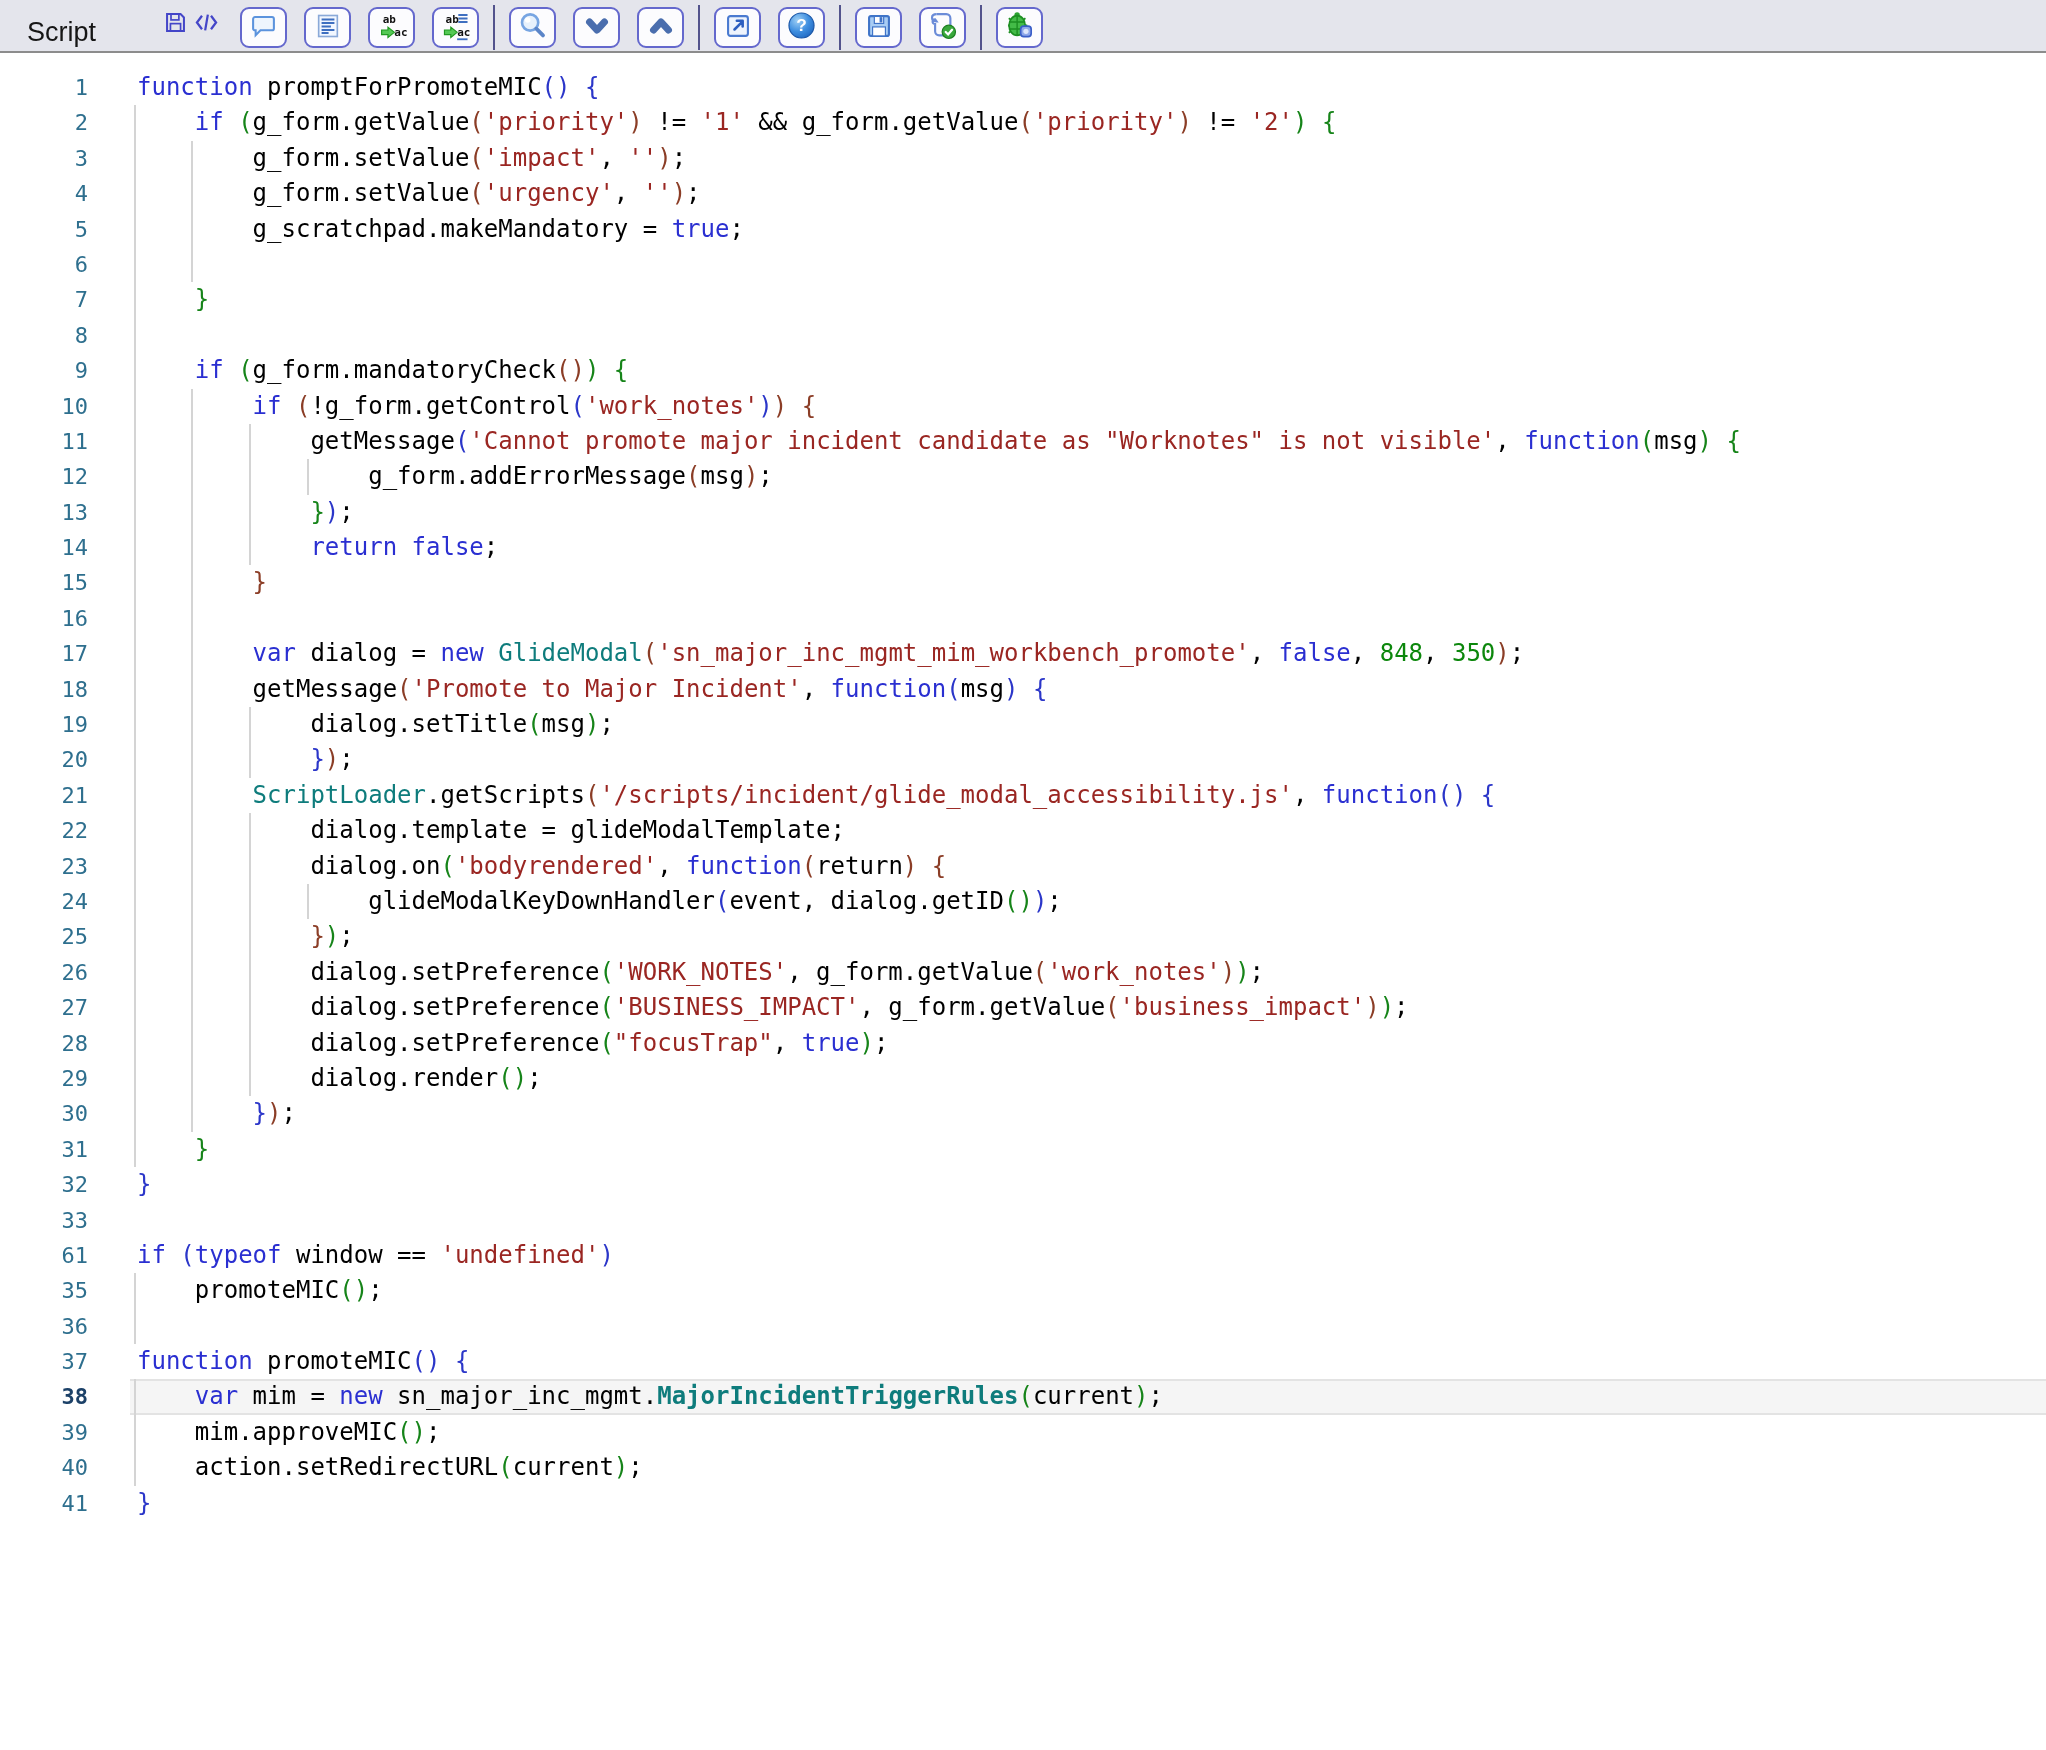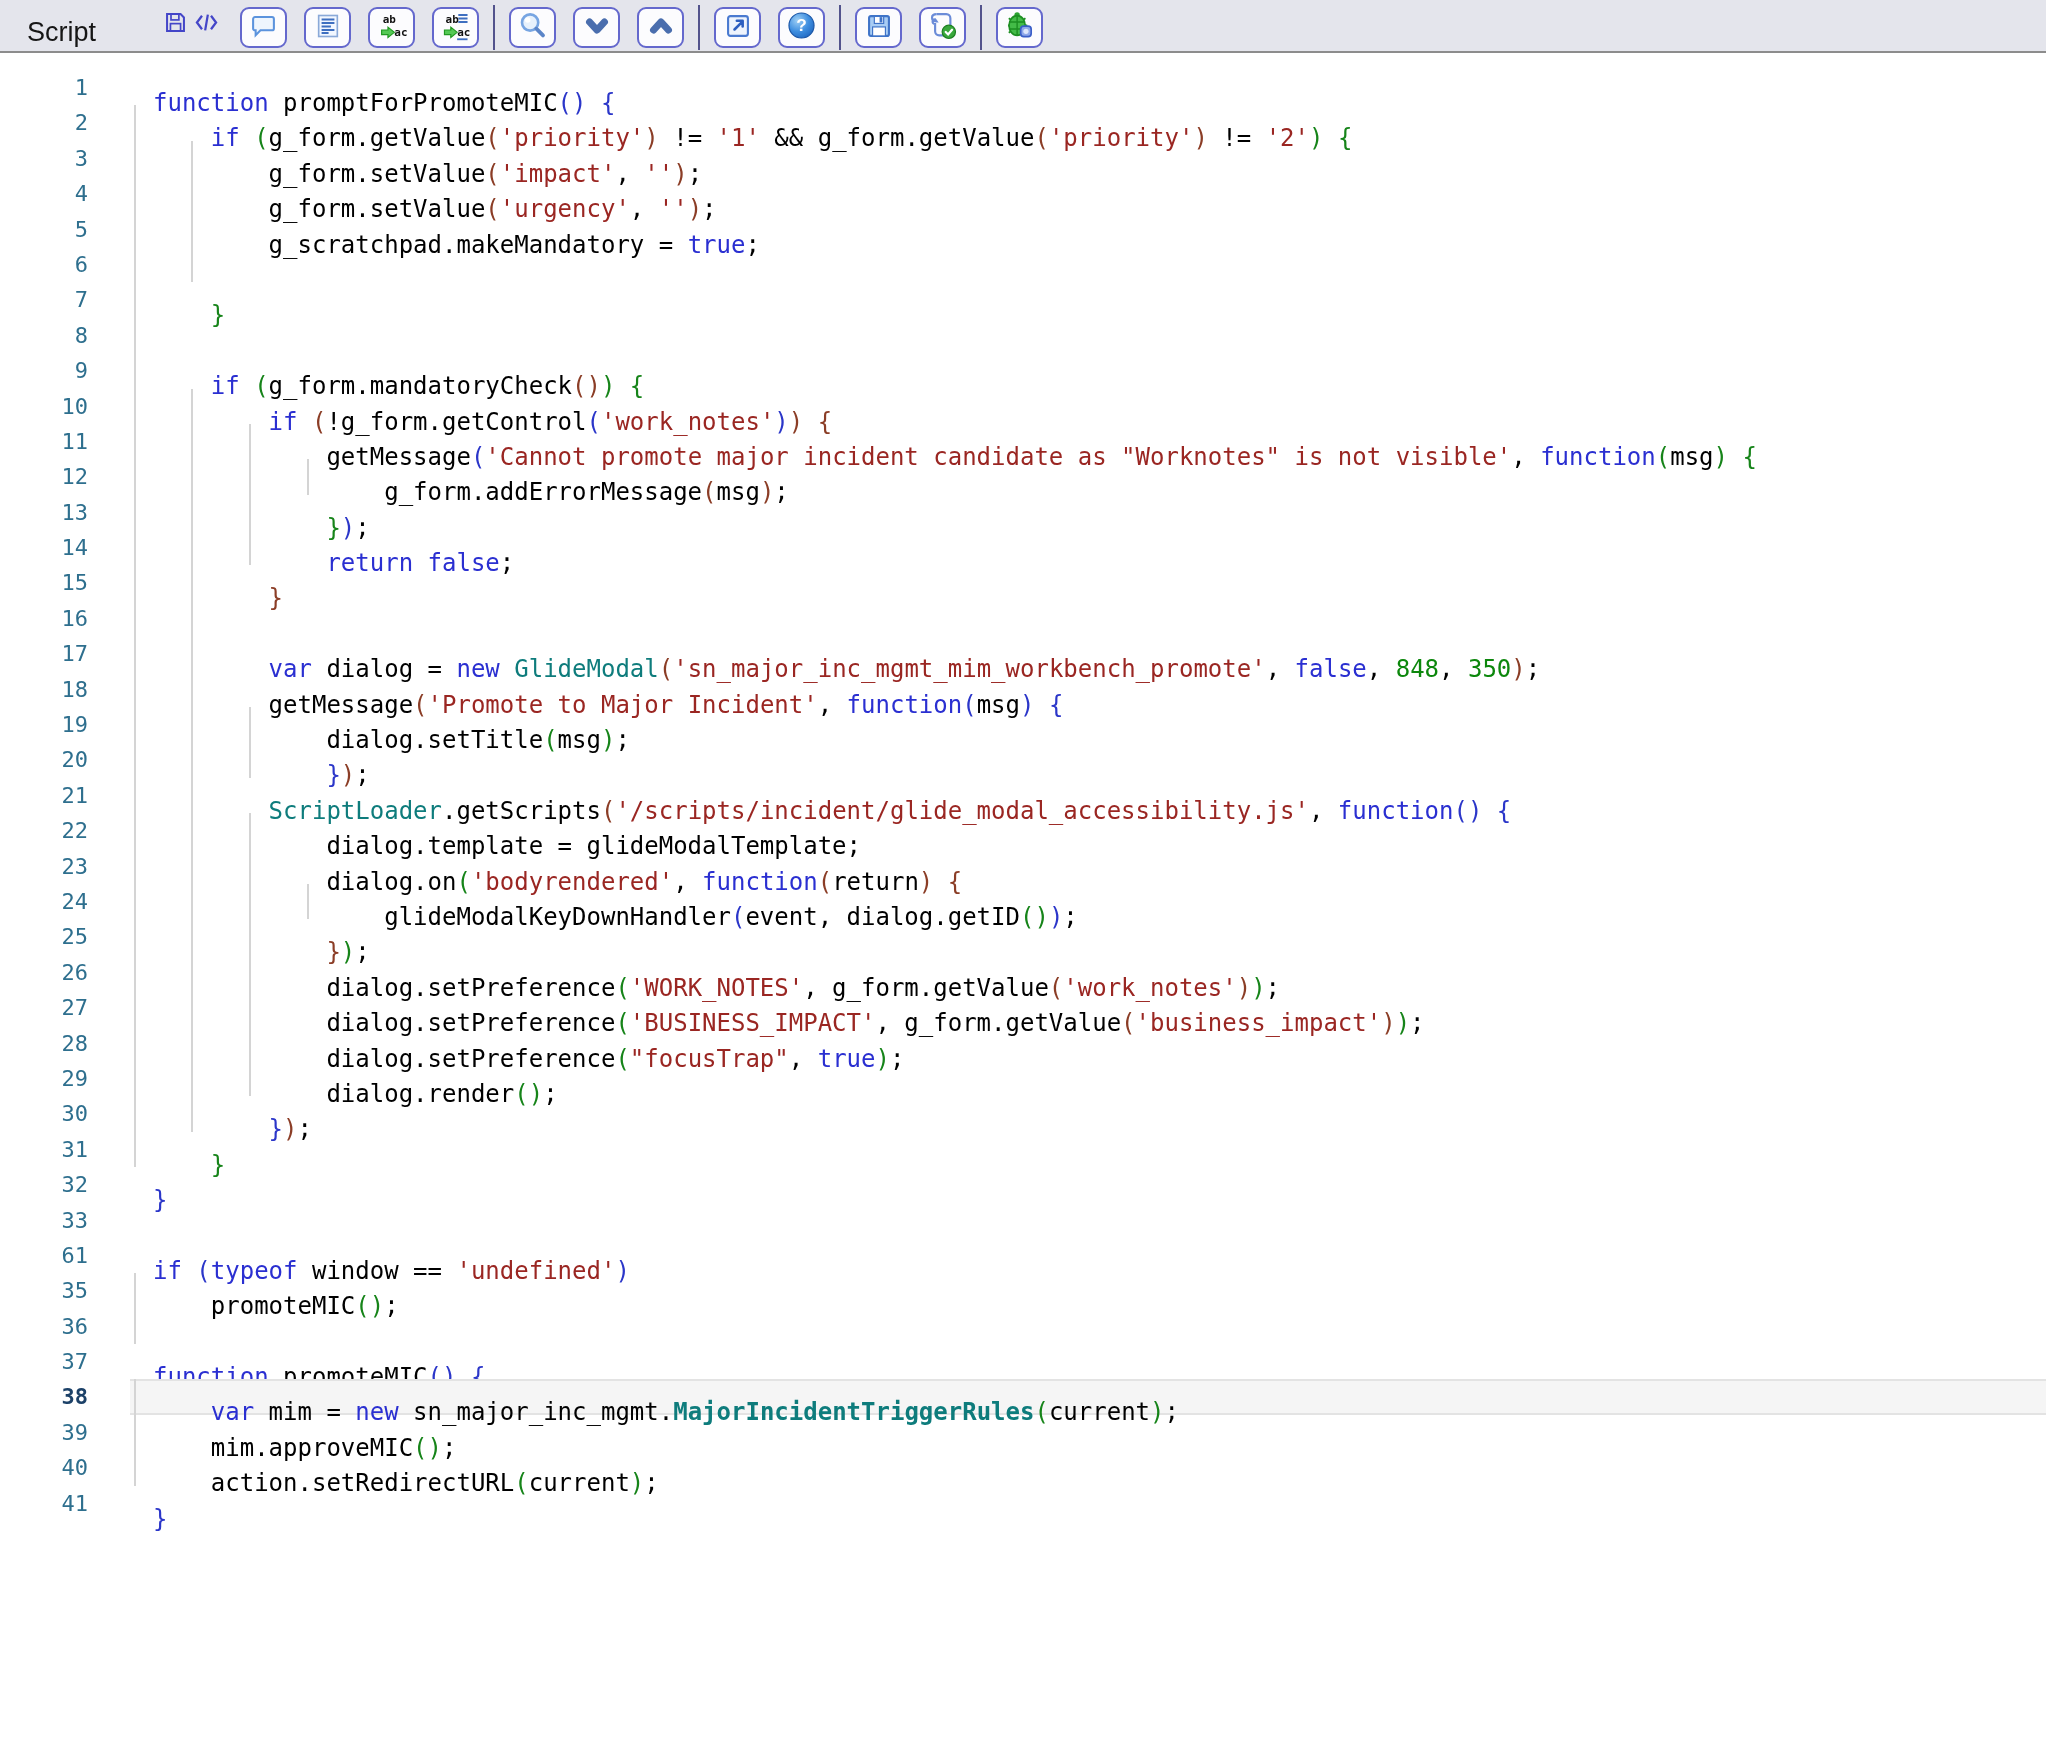--- a/index.html
+++ b/index.html
@@ -21,21 +21,21 @@
   .editor{position:relative;width:2046px;height:1697px;background:#ffffff;}
   .lines{padding-top:17px;}
   .cm-line{position:relative;height:35.4px;}
   .cm-line.active::before{content:"";position:absolute;left:130px;right:0;top:0;bottom:0;
           background:#f5f5f5;border-top:2px solid #e3e3e3;border-bottom:2px solid #e3e3e3;
           box-sizing:border-box;}
   .ln{position:absolute;left:0;top:0;width:88px;text-align:right;
       font-family:"DejaVu Sans Mono",monospace;font-size:22px;line-height:35.4px;
       color:var(--c-ln,#2e6f8e);}
   .cm-line.active .ln{color:var(--c-lnactive,#1c4168);font-weight:bold;}
-  .code-text{position:absolute;left:137px;top:0;margin:16px;white-space:pre;
+  .code-text{position:absolute;left:137px;top:0;margin:0;white-space:pre;
       font-family:"DejaVu Sans Mono",monospace;font-size:24px;line-height:35.4px;color:#000;}
   .guide{position:absolute;top:0;bottom:0;width:2px;background:#d4d4d4;}
 
   .tok-kw{color:var(--c-kw,#2a2fd1);}
   .tok-pl{color:#000000;}
   .tok-str{color:var(--c-str,#9a2622);}
   .tok-num{color:var(--c-num,#0c870c);text-align:center;}
   .tok-cls{color:var(--c-cls,#0e7c7c);}
   .tok-clsbi{color:var(--c-cls,#0e7c7c);font-weight:bold;}
   .tok-b1{color:var(--c-b1,#2b36c9);}

